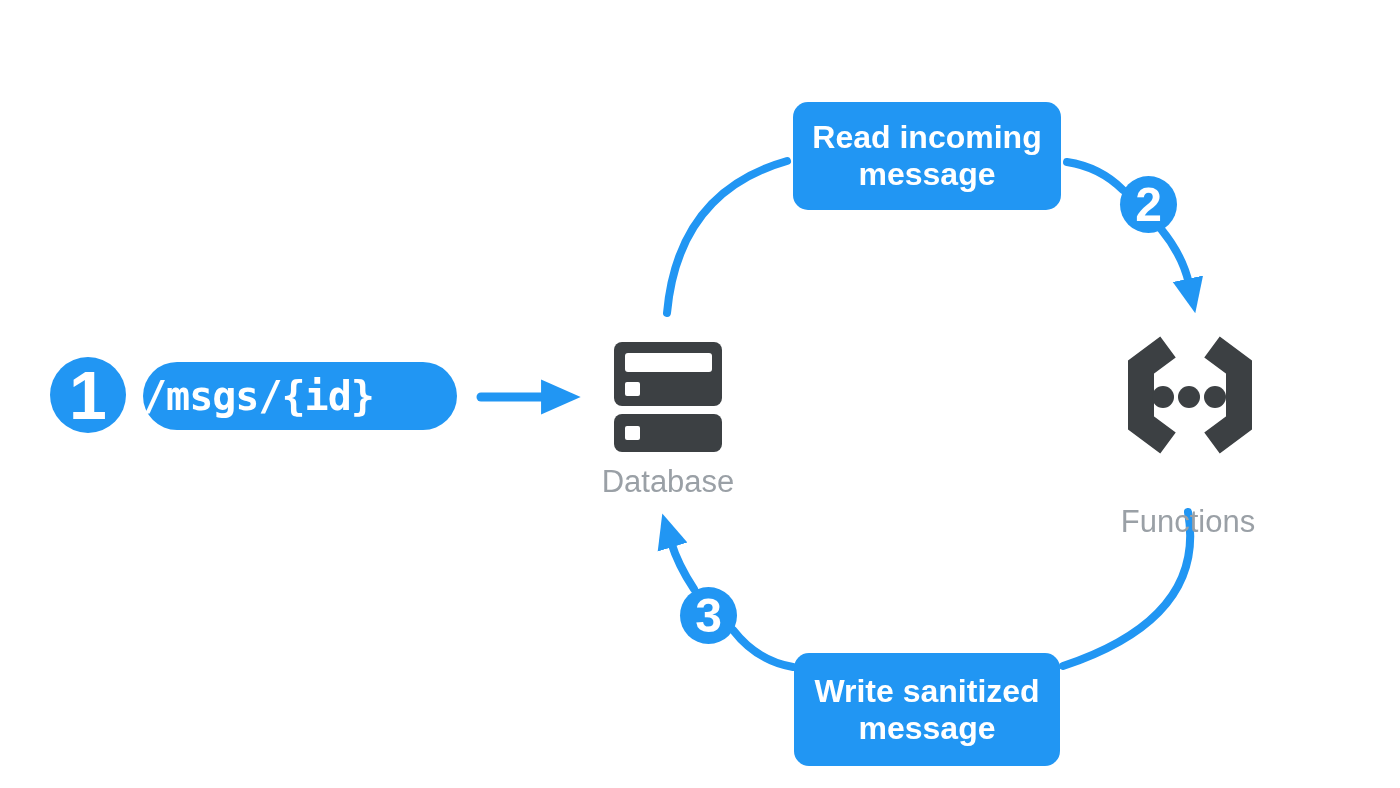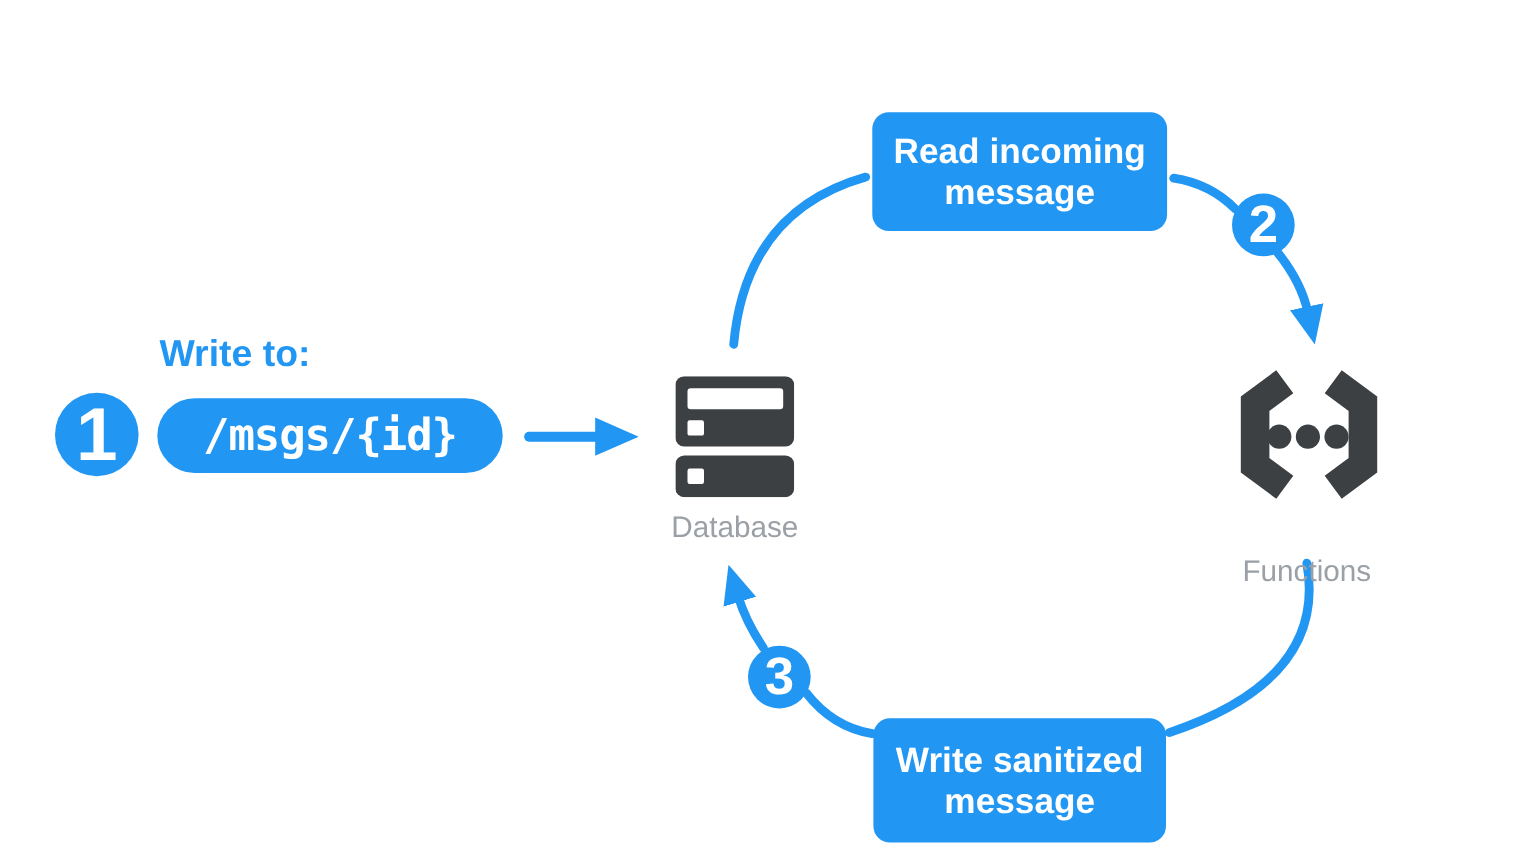--- a/index.html
+++ b/index.html
@@ -48,21 +48,21 @@
   .path-pill {
     position: absolute;
     left: 143px;
     top: 362px;
     width: 314px;
     height: 68px;
     background: var(--accent, #2196F3);
     border-radius: 34px;
     display: flex;
     align-items: center;
-    justify-content: center;
+    justify-content: flex-start;
   }
   .path-pill-text {
     font-family: "DejaVu Sans Mono", monospace;
     font-weight: bold;
     font-size: 40px;
     color: #ffffff;
     letter-spacing: -1px;
     white-space: nowrap;
   }
 
@@ -94,21 +94,21 @@
     stroke: var(--icon_dark, #3C4043);
     stroke-width: 26;
     stroke-linejoin: miter;
     stroke-linecap: butt;
   }
 
   .node-label {
     position: absolute;
     width: 200px;
     text-align: center;
-    font-size: 27px;
+    font-size: 31px;
     color: var(--label_gray, #9AA0A6);
     white-space: nowrap;
   }
   .db-label { left: 568px;  top: 464px; }
   .fn-label { left: 1088px; top: 464px; margin-top: 40px; }
 </style>
 </head>
 <body>
 
 <div class="canvas">
@@ -122,21 +122,20 @@
     <path class="conn conn-straight" d="M 481 397 L 547 397" marker-end="url(#arrow)"></path>
     <path class="conn" d="M 667 313 Q 678 192 787 161"></path>
     <path class="conn" d="M 1067 162 Q 1100 167 1123 190"></path>
     <path class="conn" d="M 1161 229 Q 1183 256 1189 284" marker-end="url(#arrow)"></path>
     <path class="conn" d="M 1188 512 Q 1207 618 1063 666"></path>
     <path class="conn" d="M 793 667 Q 757 661 733 630"></path>
     <path class="conn" d="M 694 589 Q 678 565 671 542" marker-end="url(#arrow)"></path>
   </svg>
 
   <div class="badge badge-1">1</div>
-  <div class="write-to-label">Write to:</div>
   <div class="path-pill">
     <span class="path-pill-text">/msgs/{id}</span>
   </div>
 
   <svg class="node-icon db-icon" viewBox="0 0 108 110" xmlns="http://www.w3.org/2000/svg">
     <rect class="icon-dark-fill" x="0" y="0" width="108" height="64" rx="8"></rect>
     <rect class="icon-dark-fill" x="0" y="72" width="108" height="38" rx="8"></rect>
     <rect class="icon-white-fill" x="11" y="11" width="87" height="19" rx="3"></rect>
     <rect class="icon-white-fill" x="11" y="40" width="15" height="14" rx="2"></rect>
     <rect class="icon-white-fill" x="11" y="84" width="15" height="14" rx="2"></rect>

